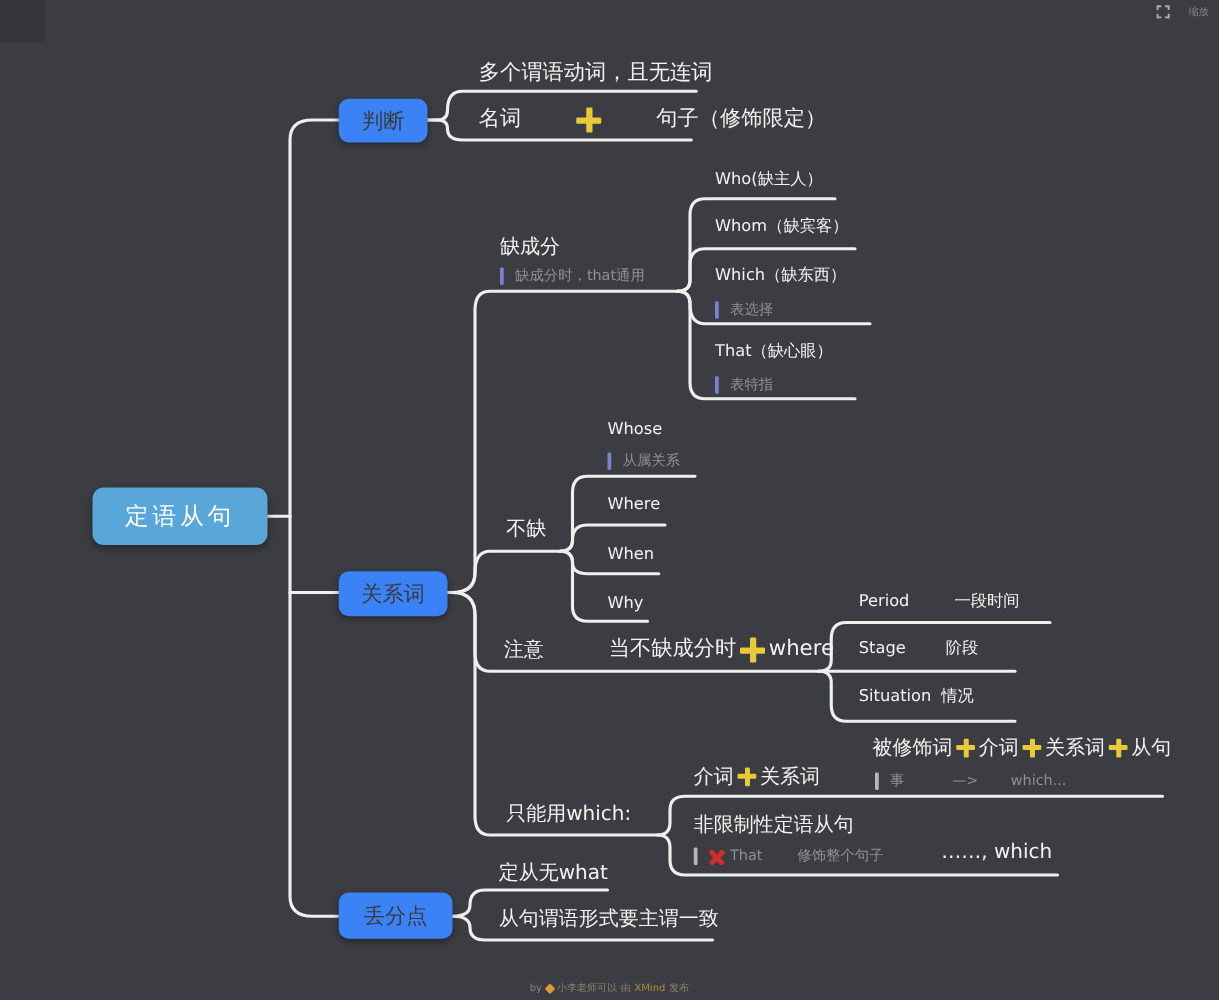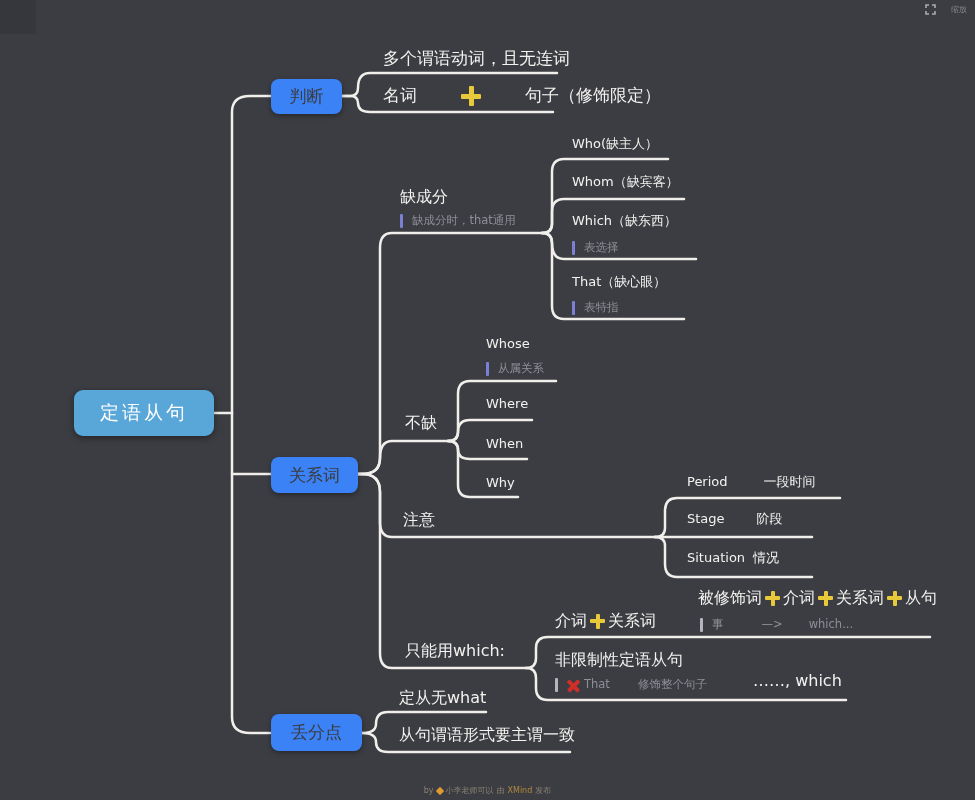--- a/index.html
+++ b/index.html
@@ -154,20 +154,25 @@
   <div class="topic en" style="left:486px; top:437px;">
       <span>When</span>
     </div>
   <div class="topic en" style="left:486px; top:476px;">
       <span>Why</span>
     </div>
 
   <div class="topic" style="left:403px; top:511px;">
       <span>注意</span>
     </div>
+  <div class="topic big" style="left:487px; top:510px;">
+    <span>当不缺成分时</span>
+      <span class="plus lg"></span>
+      <span>where</span>
+  </div>
 
   <div class="topic en" style="left:687px; top:475px;">
     <span>Period</span>
       <span class="gap36">一段时间</span>
   </div>
   <div class="topic en" style="left:687px; top:512px;">
     <span>Stage</span>
       <span class="gap32">阶段</span>
   </div>
   <div class="topic en" style="left:687px; top:551px;">

